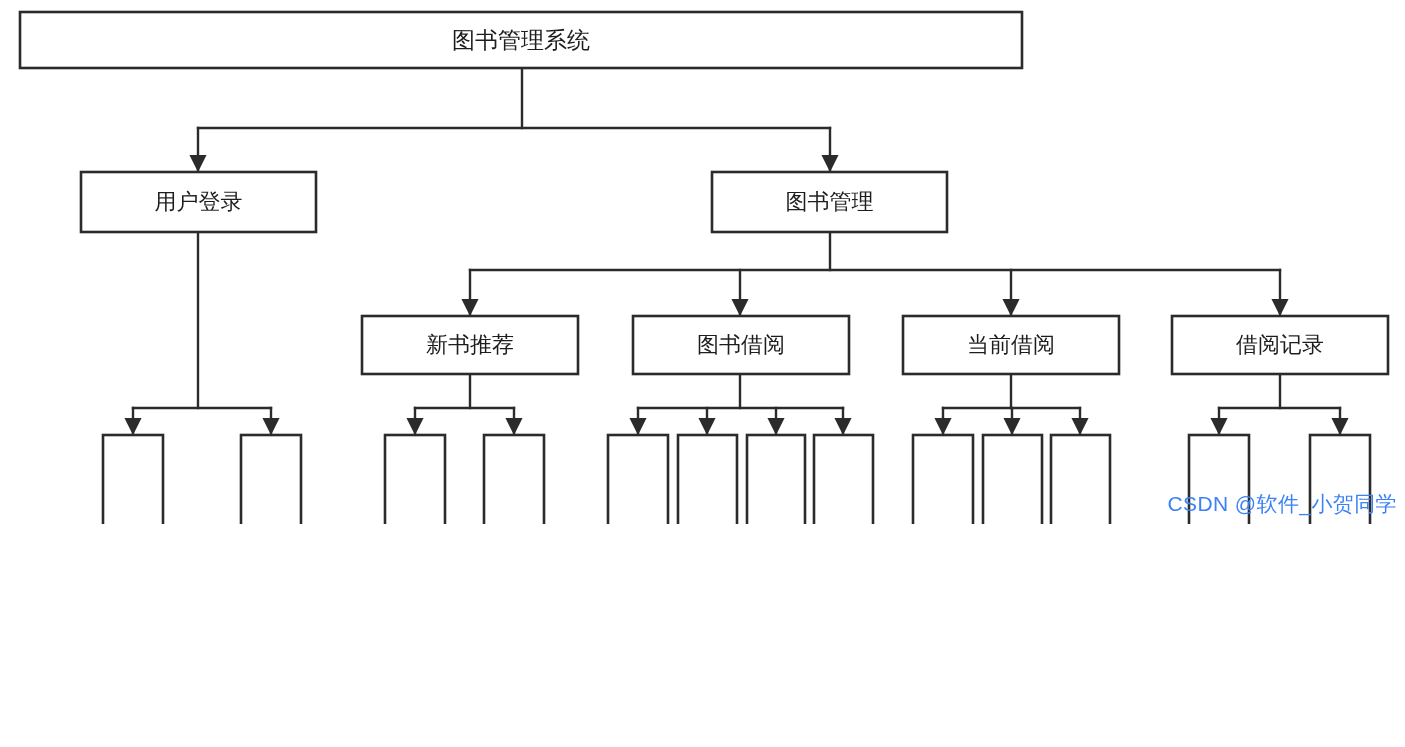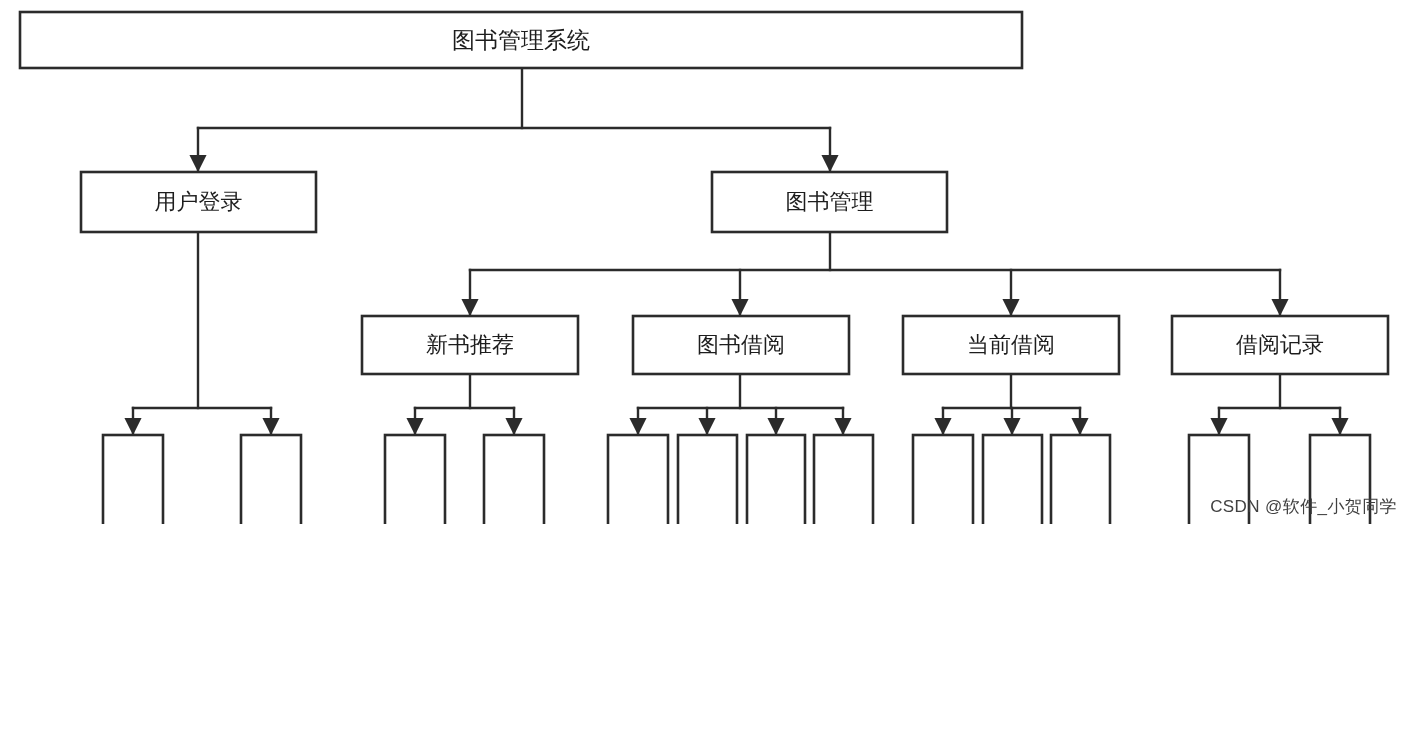--- a/index.html
+++ b/index.html
@@ -67,22 +67,22 @@
     letter-spacing: 2px;
     color: #1d1d1d;
     white-space: nowrap;
     pointer-events: none;
   }
   #watermark {
     position: absolute;
     right: 8px;
     bottom: 6px;
     font-family: "Liberation Sans", "DejaVu Sans", sans-serif;
-    font-size: 17px;
-    color: #404040;
+    font-size: 21px;
+    color: #3b82f6;
     letter-spacing: 0.4px;
     white-space: nowrap;
   }
 </style>
 </head>
 <body>
 
 <div id="page">
 
   <svg id="diagram" viewBox="0 0 1405 747">

